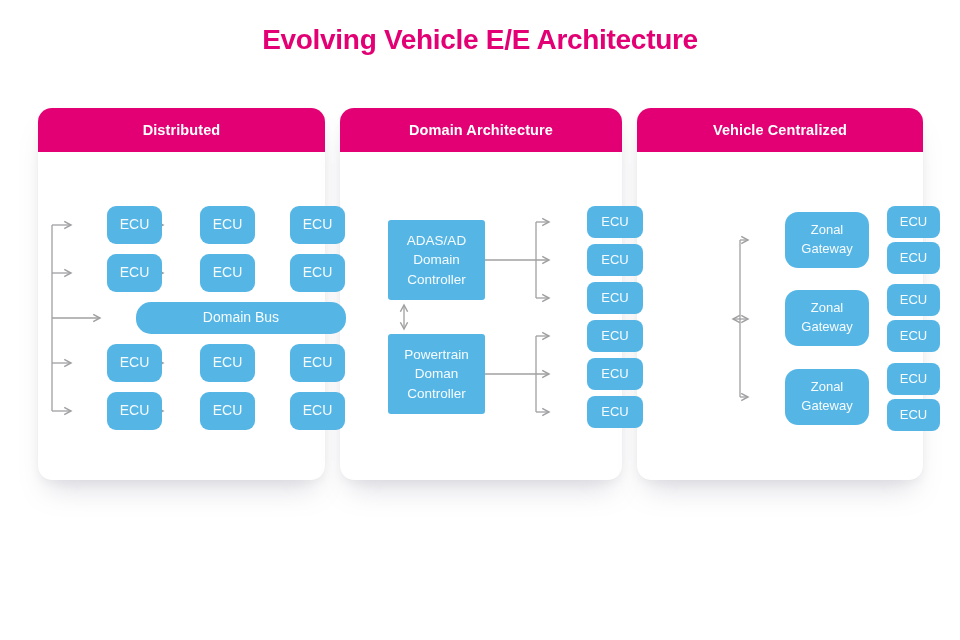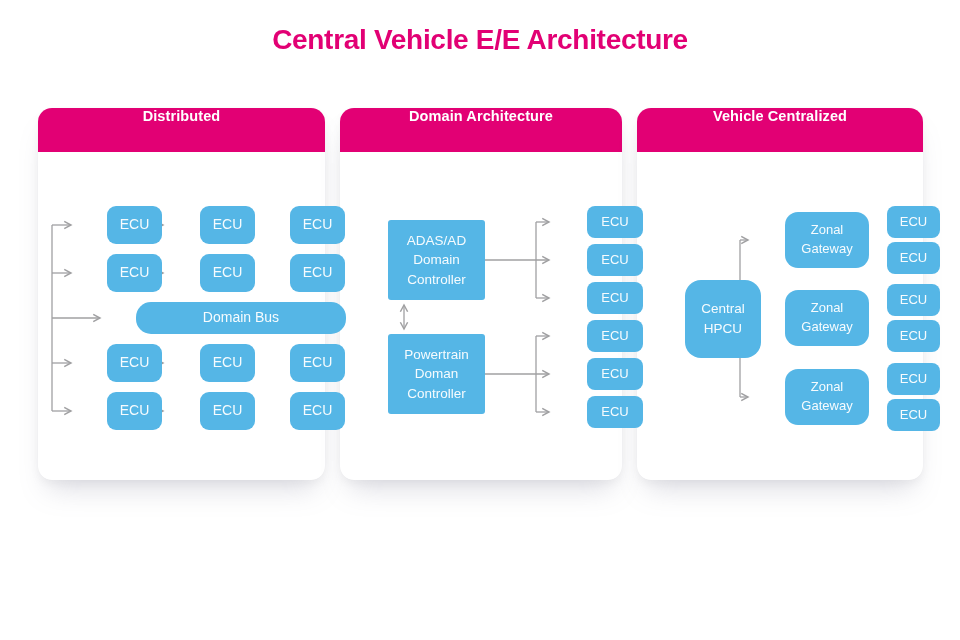--- a/index.html
+++ b/index.html
@@ -19,21 +19,21 @@
     color:var(--magenta);letter-spacing:-0.3px;
   }
   .card{
     position:absolute;top:108px;height:372px;background:#ffffff;
     border-radius:14px;
     box-shadow:0 0 1px rgba(0,0,0,0.05), 0 18px 28px -10px rgba(125,125,150,0.28), 0 4px 10px rgba(0,0,0,0.04);
   }
   .card-header{
     position:absolute;left:0;right:0;top:0;height:44px;
     background:var(--magenta);border-radius:14px 14px 0 0;
-    display:flex;align-items:flex-start;justify-content:center;
+    display:flex;align-items:center;justify-content:center;
     color:#ffffff;font-size:14.5px;font-weight:700;letter-spacing:0.1px;
   }
   .connectors{position:absolute;left:0;top:0;z-index:2;}
   .node{
     position:absolute;z-index:3;background:var(--blue);
     color:rgba(255,255,255,0.95);
     display:flex;align-items:center;justify-content:center;text-align:center;
     padding:0 4px;line-height:1.4;margin-left:32px;
   }
   .ecu   {width:55px;height:38px;border-radius:9px;font-size:14px;}
@@ -42,21 +42,21 @@
   .ecu-xs{width:53px;height:32px;border-radius:8px;font-size:13px;}
   .ctrl  {width:97px;height:80px;border-radius:3px;font-size:13.5px;line-height:1.42;}
   .hpcu  {width:76px;height:78px;border-radius:16px;font-size:13.5px;line-height:1.5;}
   .zg    {width:84px;height:56px;border-radius:13px;font-size:13px;line-height:1.45;}
 </style>
 </head>
 <body>
 
 <div class="stage">
 
-  <h1 class="title">Central Vehicle E/E Architecture</h1>
+  <h1 class="title">Evolving Vehicle E/E Architecture</h1>
 
   <section class="card" style="left:38px;width:287px;">
     <header class="card-header">
       <span>Distributed</span>
     </header>
   </section>
   <section class="card" style="left:340px;width:282px;">
     <header class="card-header">
       <span>Domain Architecture</span>
     </header>
@@ -130,21 +130,20 @@
 
   <div class="node ctrl" style="left:356px;top:220px;">ADAS/AD Domain Controller</div>
   <div class="node ctrl" style="left:356px;top:334px;">Powertrain Doman Controller</div>
   <div class="node ecu-sm" style="left:555px;top:206px;">ECU</div>
   <div class="node ecu-sm" style="left:555px;top:244px;">ECU</div>
   <div class="node ecu-sm" style="left:555px;top:282px;">ECU</div>
   <div class="node ecu-sm" style="left:555px;top:320px;">ECU</div>
   <div class="node ecu-sm" style="left:555px;top:358px;">ECU</div>
   <div class="node ecu-sm" style="left:555px;top:396px;">ECU</div>
 
-  <div class="node hpcu" style="left:653px;top:280px;">Central HPCU</div>
   <div class="node zg" style="left:753px;top:212px;">Zonal Gateway</div>
   <div class="node zg" style="left:753px;top:290px;">Zonal Gateway</div>
   <div class="node zg" style="left:753px;top:369px;">Zonal Gateway</div>
   <div class="node ecu-xs" style="left:855px;top:206px;">ECU</div>
   <div class="node ecu-xs" style="left:855px;top:242px;">ECU</div>
   <div class="node ecu-xs" style="left:855px;top:284px;">ECU</div>
   <div class="node ecu-xs" style="left:855px;top:320px;">ECU</div>
   <div class="node ecu-xs" style="left:855px;top:363px;">ECU</div>
   <div class="node ecu-xs" style="left:855px;top:399px;">ECU</div>
 

